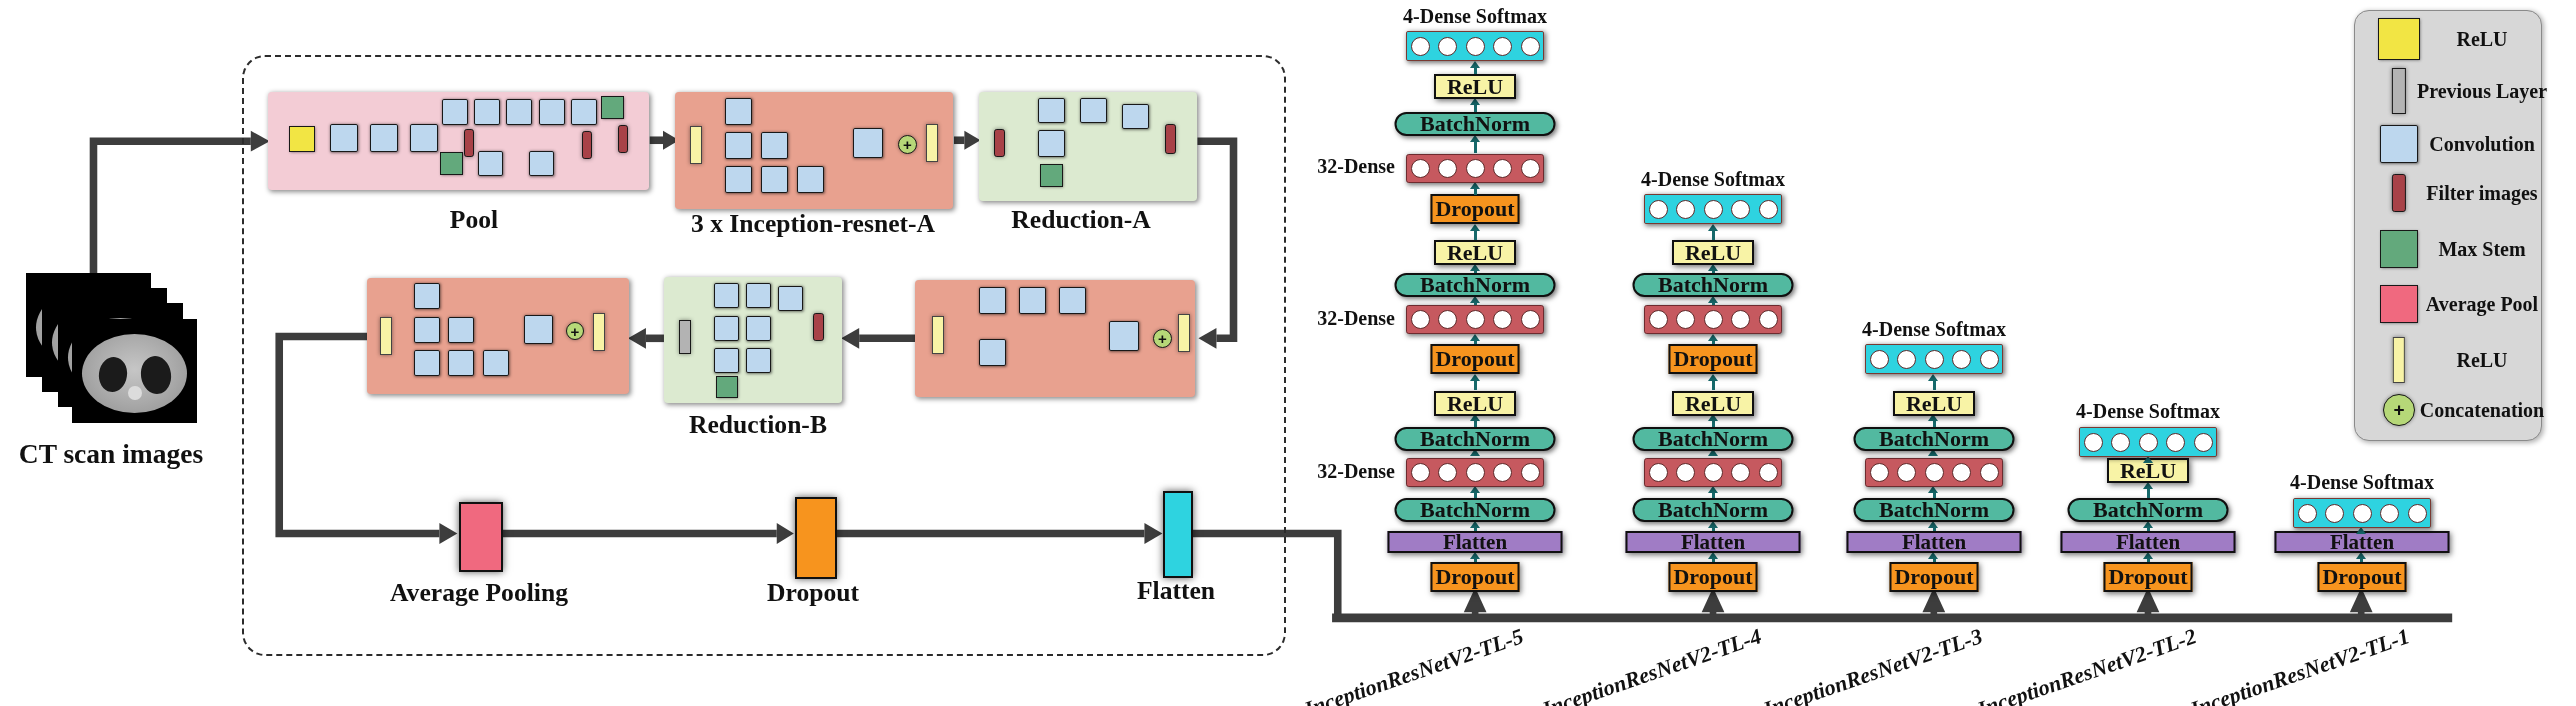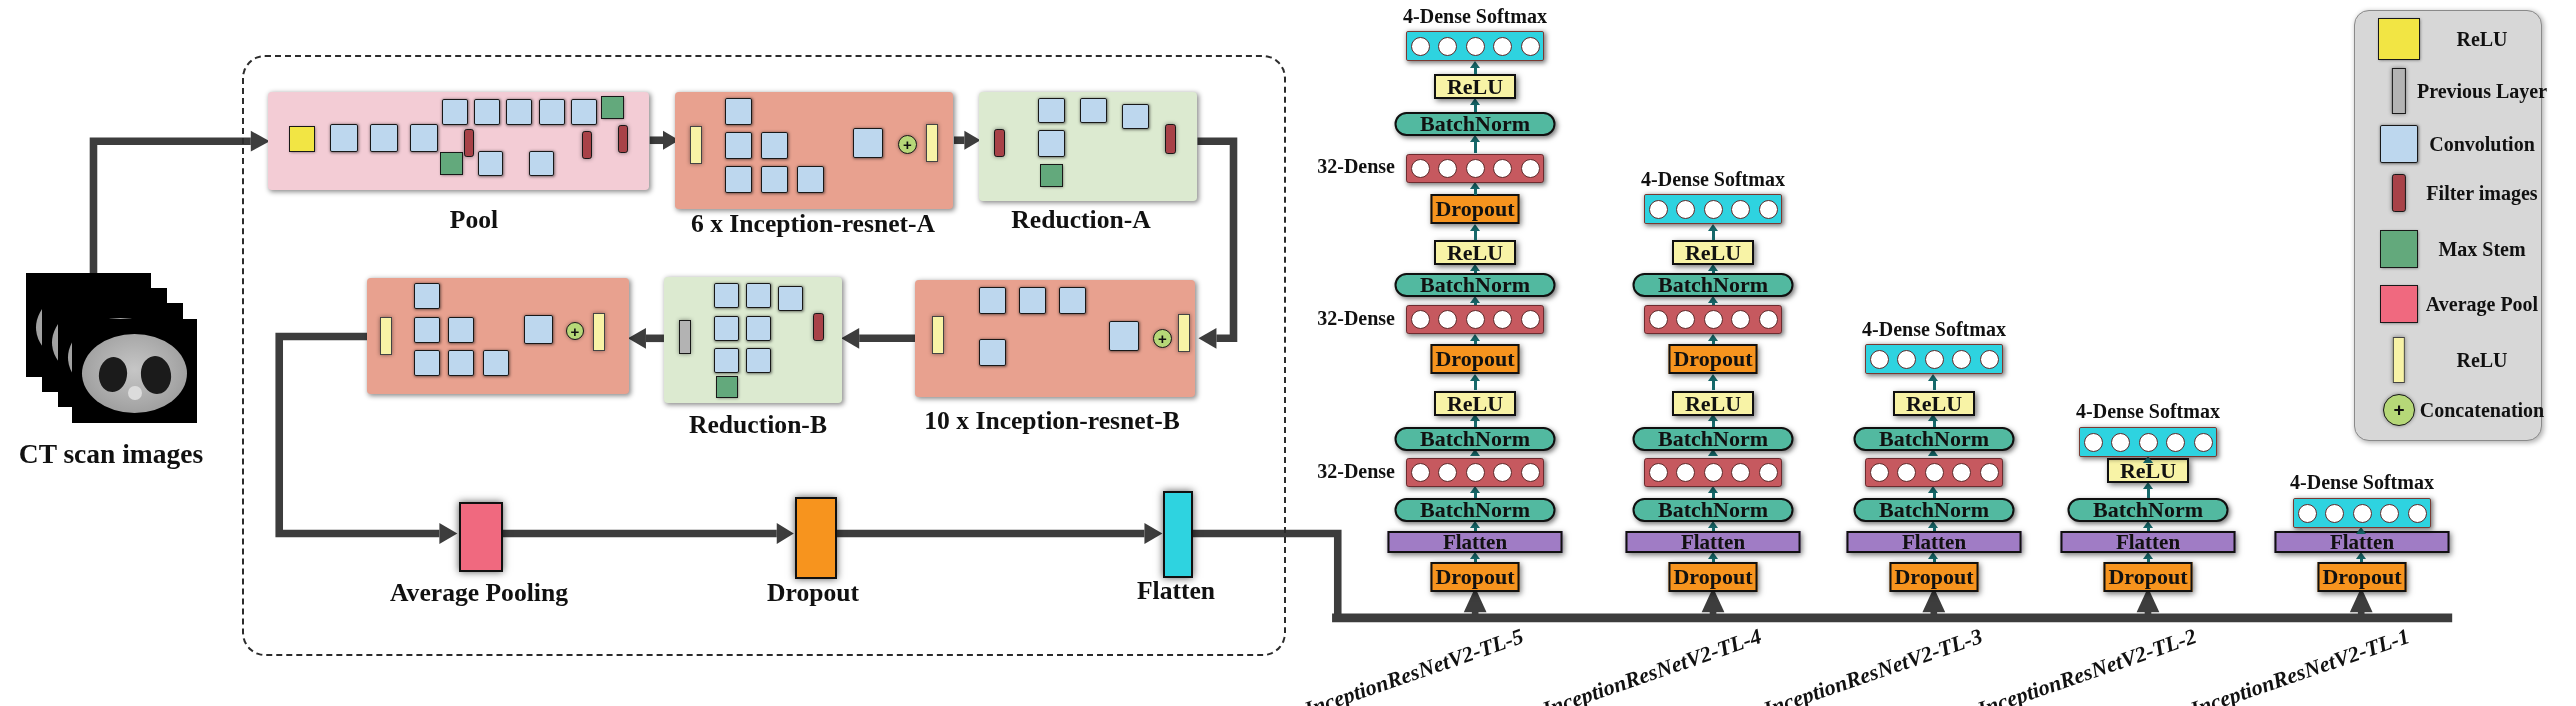--- a/index.html
+++ b/index.html
@@ -122,27 +122,26 @@
 
   <div></div>
   <div class="caption" style="left:111px;top:438px;font-size:27.5px;">CT scan images</div>
 
   <div class="dashed-box" style="left:242px;top:55px;width:1040px;height:597px;"></div>
 
   <div class="bigblock stem-bg" style="left:268px;top:92px;width:381px;height:98px;"></div>
   <div class="block-label" style="left:474px;top:205px;">Pool</div>
 
   <div class="bigblock incep-bg" style="left:675px;top:92px;width:278px;height:117px;"></div>
-  <div class="block-label" style="left:813px;top:209px;">6 x Inception-resnet-A</div>
+  <div class="block-label" style="left:813px;top:209px;">3 x Inception-resnet-A</div>
 
   <div class="bigblock red-bg" style="left:979px;top:92px;width:218px;height:109px;"></div>
   <div class="block-label" style="left:1081px;top:205px;">Reduction-A</div>
 
   <div class="bigblock incep-bg" style="left:915px;top:280px;width:280px;height:117px;"></div>
-  <div class="block-label" style="left:1052px;top:406px;">10 x Inception-resnet-B</div>
 
   <div class="bigblock red-bg" style="left:664px;top:277px;width:178px;height:126px;"></div>
   <div class="block-label" style="left:758px;top:410px;">Reduction-B</div>
 
   <div class="bigblock incep-bg" style="left:367px;top:278px;width:262px;height:116px;"></div>
 
   <div class="tail-rect t-avg" style="left:459px;top:502px;width:40px;height:66px;"></div>
   <div class="tail-label" style="left:479px;top:578px;">Average Pooling</div>
   <div class="tail-rect t-drop" style="left:795px;top:497px;width:38px;height:78px;"></div>
   <div class="tail-label" style="left:813px;top:578px;">Dropout</div>

